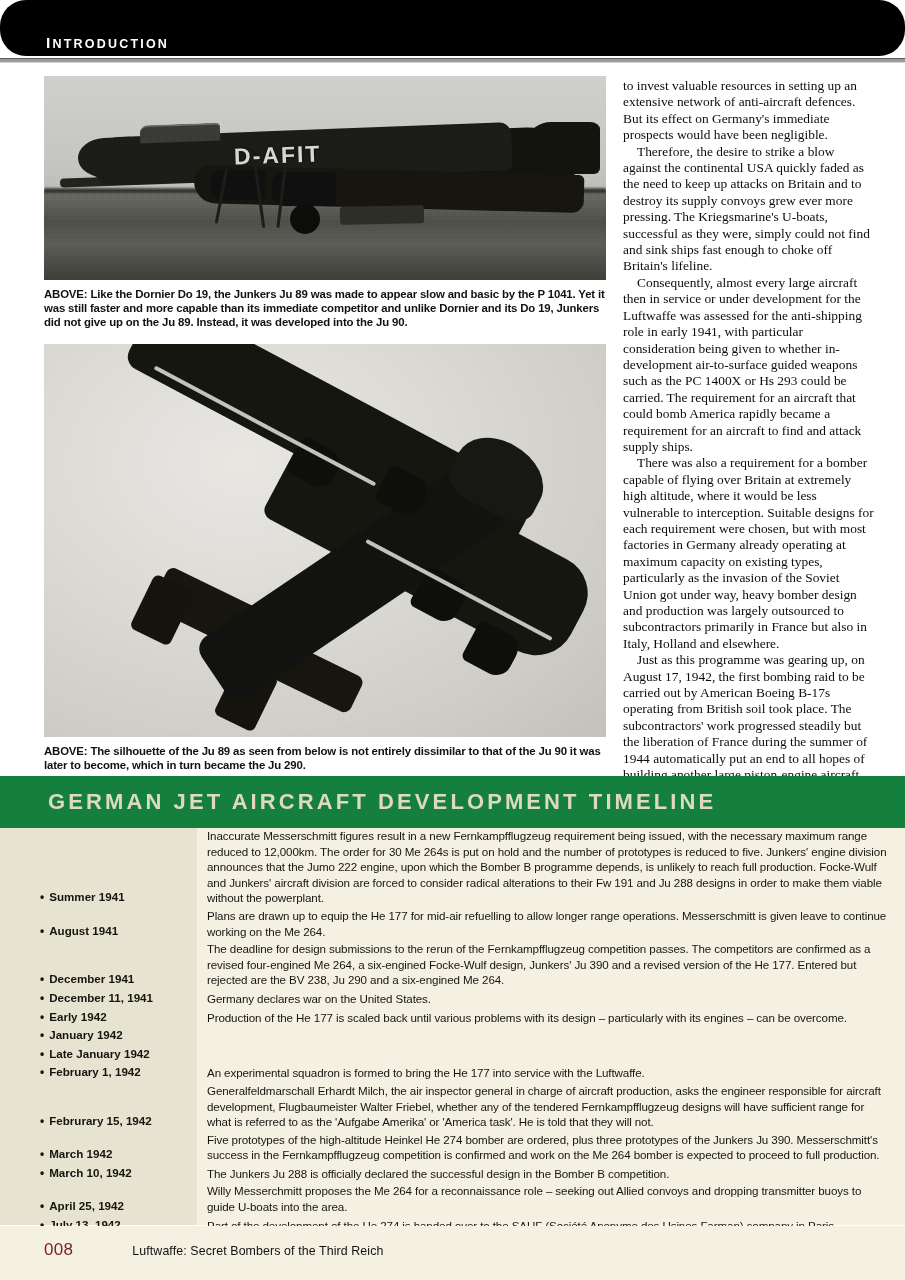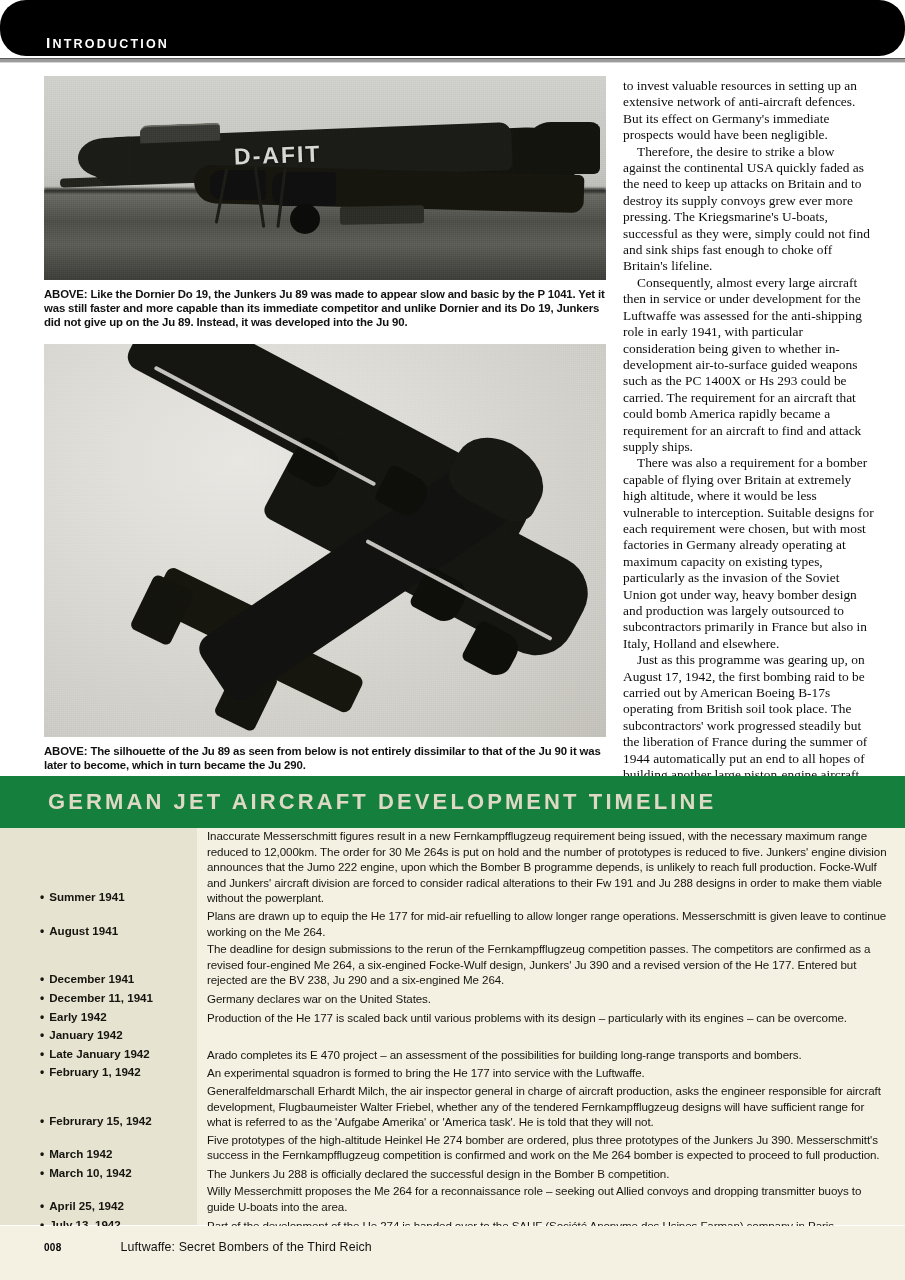--- a/index.html
+++ b/index.html
@@ -340,23 +340,23 @@
   }
   .footer-inner {
     position: absolute;
     left: 44px; top: 14px;
     display: flex;
     align-items: baseline;
     gap: 20px;
   }
   .folio {
     font-family: "Liberation Sans", sans-serif;
-    font-size: 10px;
-    font-weight: bold;
-    color: #000000;
+    font-size: 17px;
+    font-weight: normal;
+    color: #7f1d1d;
     letter-spacing: .3px;
   }
   .footer-title {
     font-family: "Liberation Sans", sans-serif;
     font-size: 12.4px;
     color: #111111;
     letter-spacing: .1px;
     padding-left: 39px;
   }
 </style>
@@ -455,21 +455,20 @@
         </div>
         <div class="tl-row">
           <div class="tl-date"><span class="bullet">•</span><span>Early 1942</span></div>
           <div class="tl-desc">Production of the He 177 is scaled back until various problems with its design – particularly with its engines – can be overcome.</div>
         </div>
         <div class="tl-row">
           <div class="tl-date"><span class="bullet">•</span><span>January 1942</span></div>
         </div>
         <div class="tl-row">
           <div class="tl-date"><span class="bullet">•</span><span>Late January 1942</span></div>
-          <div class="tl-desc">Arado completes its E 470 project – an assessment of the possibilities for building long-range transports and bombers.</div>
         </div>
         <div class="tl-row">
           <div class="tl-date"><span class="bullet">•</span><span>February 1, 1942</span></div>
           <div class="tl-desc">An experimental squadron is formed to bring the He 177 into service with the Luftwaffe.</div>
         </div>
         <div class="tl-row">
           <div class="tl-date"><span class="bullet">•</span><span>Februrary 15, 1942</span></div>
           <div class="tl-desc">Generalfeldmarschall Erhardt Milch, the air inspector general in charge of aircraft production, asks the engineer responsible for aircraft development, Flugbaumeister Walter Friebel, whether any of the tendered Fernkampfflugzeug designs will have sufficient range for what is referred to as the 'Aufgabe Amerika' or 'America task'. He is told that they will not.</div>
         </div>
         <div class="tl-row">

